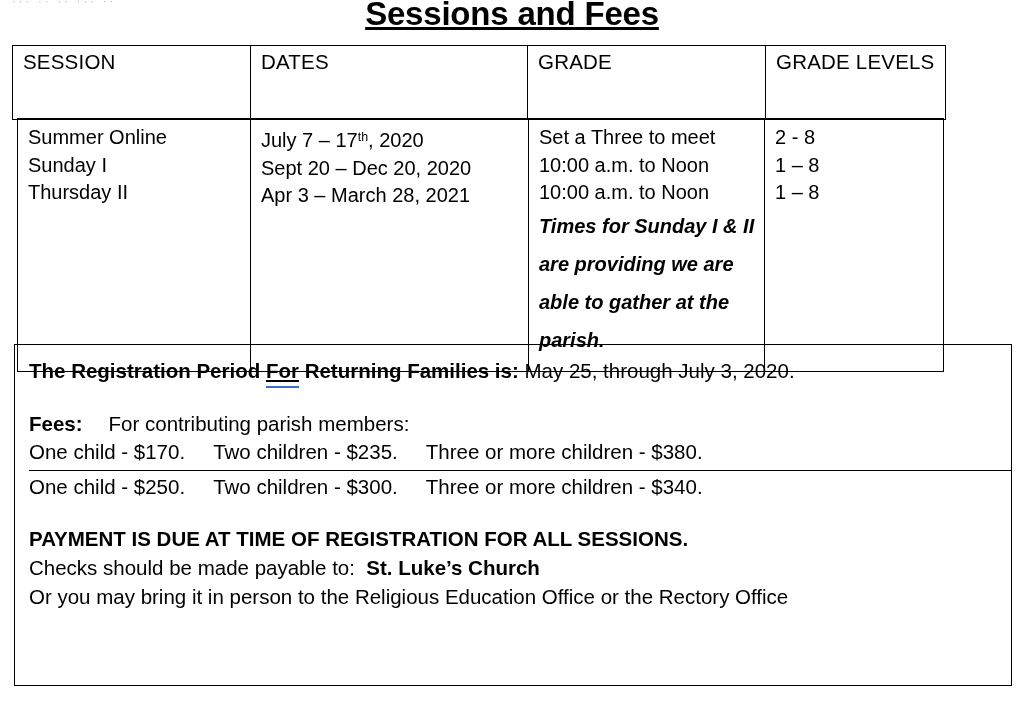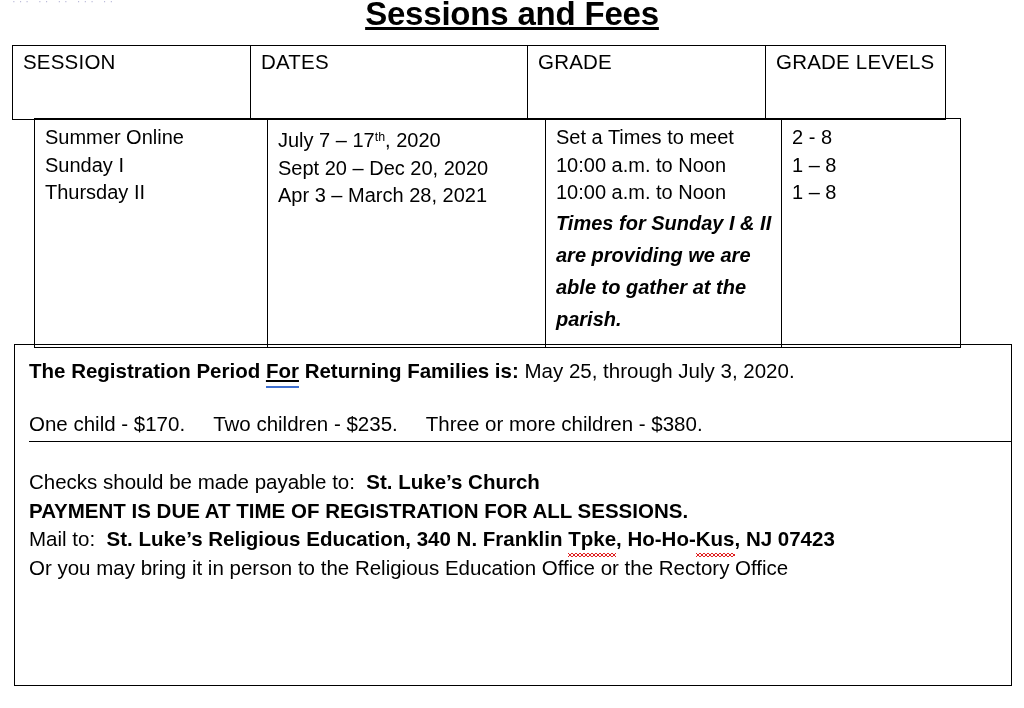--- a/index.html
+++ b/index.html
@@ -63,37 +63,37 @@
     top: 45px;
     width: 889px;
   }
   #header-table td {
     height: 57px;
     font-size: 20.5px;
     letter-spacing: 0.2px;
   }
 
   #body-table {
-    left: 34px;
+    left: 17px;
     top: 118px;
     width: 888px;
   }
   #body-table td {
     height: 210px;
     padding-top: 5px;
     font-size: 20px;
   }
   #body-table .cellline {
     line-height: 27.5px;
     white-space: nowrap;
   }
   #body-table .note {
     font-weight: bold;
     font-style: italic;
-    line-height: 32px;
+    line-height: 38px;
     white-space: normal;
     padding-right: 6px;
   }
   sup {
     font-size: 0.62em;
     vertical-align: 0.52em;
   }
 
   
   #info-box {
@@ -184,21 +184,21 @@
       <div class="cellline">Thursday II</div>
     </td>
 
     <td style="width:267px">
       <div class="cellline"><span>July 7 – 17</span><sup>th</sup><span>, 2020</span></div>
       <div class="cellline">Sept 20 – Dec 20, 2020</div>
       <div class="cellline">Apr 3 – March 28, 2021</div>
     </td>
 
     <td style="width:225px">
-      <div class="cellline">Set a Times to meet</div>
+      <div class="cellline">Set a Three to meet</div>
       <div class="cellline">10:00 a.m. to Noon</div>
       <div class="cellline">10:00 a.m. to Noon</div>
       <div class="note">Times for Sunday I &amp; II are providing we are able to gather at the parish.</div>
     </td>
 
     <td style="width:168px">
       <div class="cellline">2 - 8</div>
       <div class="cellline">1 – 8</div>
       <div class="cellline">1 – 8</div>
     </td>
@@ -207,30 +207,31 @@
 </tbody>
   </table>
 
 <div id="info-box">
 
   <div class="ln"><span class="b">The Registration Period </span><span class="dblu">For</span><span class="b"> Returning Families is:</span><span> May 25, through July 3, 2020.</span></div>
 
 
   <div class="gap"></div>
 
+  <div class="ln"><span class="b">Fees:</span><span class="sp1"></span><span>For contributing parish members:</span></div>
 
   <div class="ln"><span>One child - $170.</span><span class="sp2"></span><span>Two children - $235.</span><span class="sp2"></span><span>Three or more children - $380.</span></div>
 
   <div class="fee-rule"></div>
 
 
+  <div class="ln"><span>One child - $250.</span><span class="sp2"></span><span>Two children - $300.</span><span class="sp2"></span><span>Three or more children - $340.</span></div>
 
   <div class="gap"></div>
 
+  <div class="ln b">PAYMENT IS DUE AT TIME OF REGISTRATION FOR ALL SESSIONS.</div>
+
   <div class="ln"><span>Checks should be made payable to:</span>&nbsp;&nbsp;<span class="b">St. Luke’s Church</span></div>
 
-  <div class="ln b">PAYMENT IS DUE AT TIME OF REGISTRATION FOR ALL SESSIONS.</div>
-
-  <div class="ln"><span>Mail to:</span>&nbsp;&nbsp;<span class="b">St. Luke’s Religious Education, 340 N. Franklin </span><span class="b sq">Tpke</span><span class="b">, Ho-Ho-</span><span class="b sq">Kus</span><span class="b">, NJ  07423</span></div>
 
   <div class="ln">Or you may bring it in person to the Religious Education Office or the Rectory Office</div>
 
 </div>
 
 </body></html>

